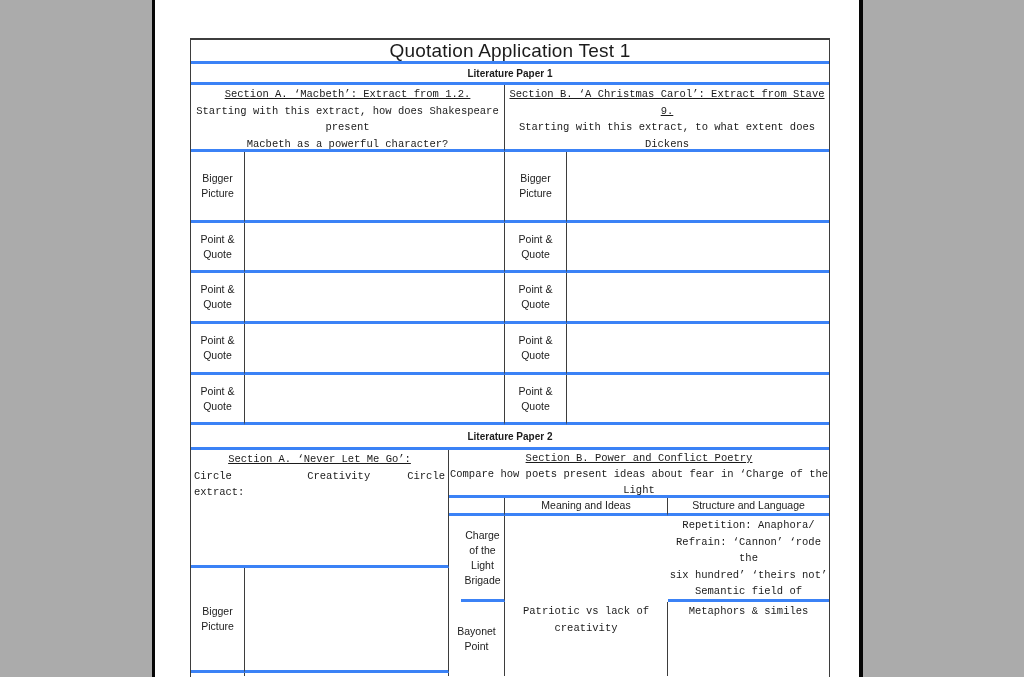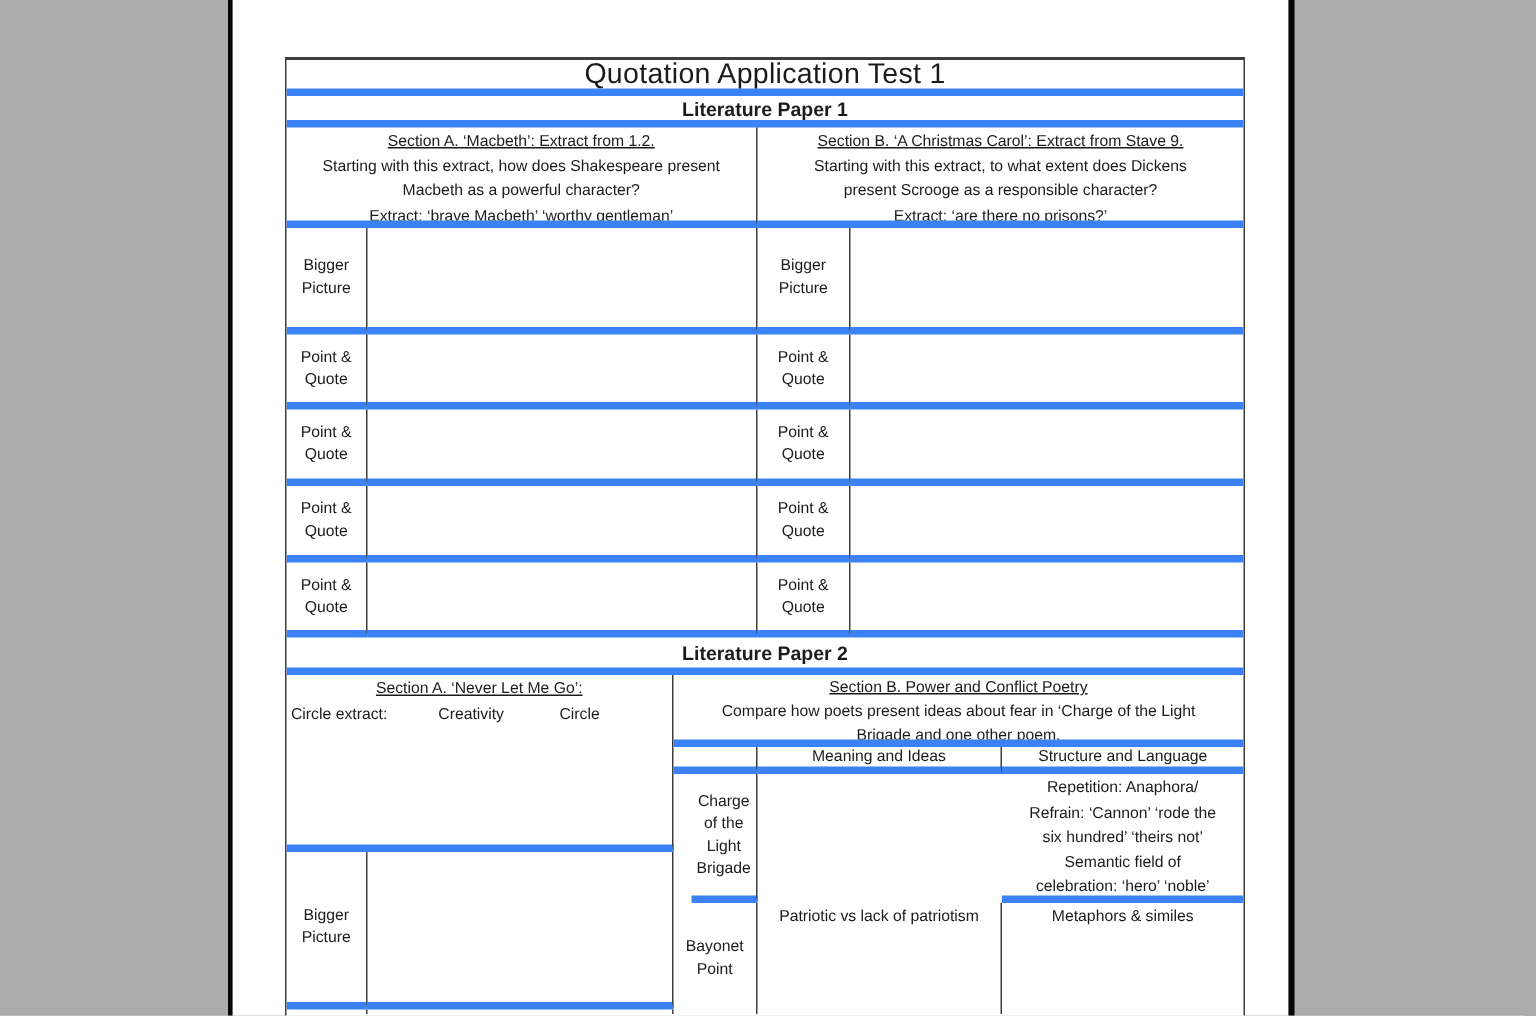--- a/index.html
+++ b/index.html
@@ -22,31 +22,31 @@
     border-top:2px solid #3d3d3d;border-left:1px solid #3d3d3d;border-right:1px solid #3d3d3d;
     display:grid;
     grid-template-columns:54px 204px 56px 62px 101px 161px;
     grid-template-rows:24px 21px 67px 71px 50px 51px 51px 50px 25px 48px 18px 52px 34px 71px 3px;
     overflow:hidden;
     background:#ffffff;
   }
   .cell{
     box-sizing:border-box;
     border-right:1px solid #3d3d3d;
-    border-bottom:5px solid #3b82f6;
+    border-bottom:3px solid #3b82f6;
     overflow:hidden;
     display:flex;flex-direction:column;align-items:center;justify-content:center;
     text-align:center;
     font-size:10.5px;line-height:16.5px;
   }
   .no-br{border-right:none;}
   .no-bb{border-bottom:none;}
-  .vtop{justify-content:flex-start;}
+  .vtop{justify-content:flex-start;font-family:Liberation Mono, monospace;}
   .title-cell{font-size:19px;line-height:22px;letter-spacing:0.2px;}
-  .paper-header{font-weight:bold;font-size:13px;line-height:15px;}
+  .paper-header{font-weight:bold;font-size:10px;line-height:15px;}
   .sec-title{text-decoration:underline;white-space:pre-line;}
   .body-text{white-space:pre-line;}
   .tight{line-height:16px;}
   .label{line-height:15px;padding:0 1px;}
   .pad1{padding-top:1px;}
   .circle-row{
     display:flex;width:100%;box-sizing:border-box;
     padding:0 3px;justify-content:flex-start;text-align:left;
   }
   .circle-row .opt1{margin-left:34px;}
@@ -130,20 +130,20 @@
 Refrain: ‘Cannon’ ‘rode the
 six hundred’ ‘theirs not’
 Semantic field of
 celebration: ‘hero’ ‘noble’
 ‘honour’</div>
 
     <div class="cell label" style="grid-area:13/1/15/2;">Bigger Picture</div>
     <div class="cell" style="grid-area:13/2/15/3;"></div>
 
     <div class="cell label no-bb" style="grid-area:14/3/16/4;">Bayonet Point</div>
-    <div class="cell vtop pad1 no-bb body-text" style="grid-area:14/4/16/6;">Patriotic vs lack of patriotism</div>
+    <div class="cell vtop pad1 no-bb body-text" style="grid-area:14/4/16/6;">Patriotic vs lack of creativity</div>
     <div class="cell vtop pad1 no-br no-bb body-text" style="grid-area:14/6/16/7;">Metaphors &amp; similes</div>
 
     <div class="cell no-bb" style="grid-area:15/1/16/2;"></div>
     <div class="cell no-bb" style="grid-area:15/2/16/3;"></div>
 
   </div>
 </div>
 
 </body></html>

